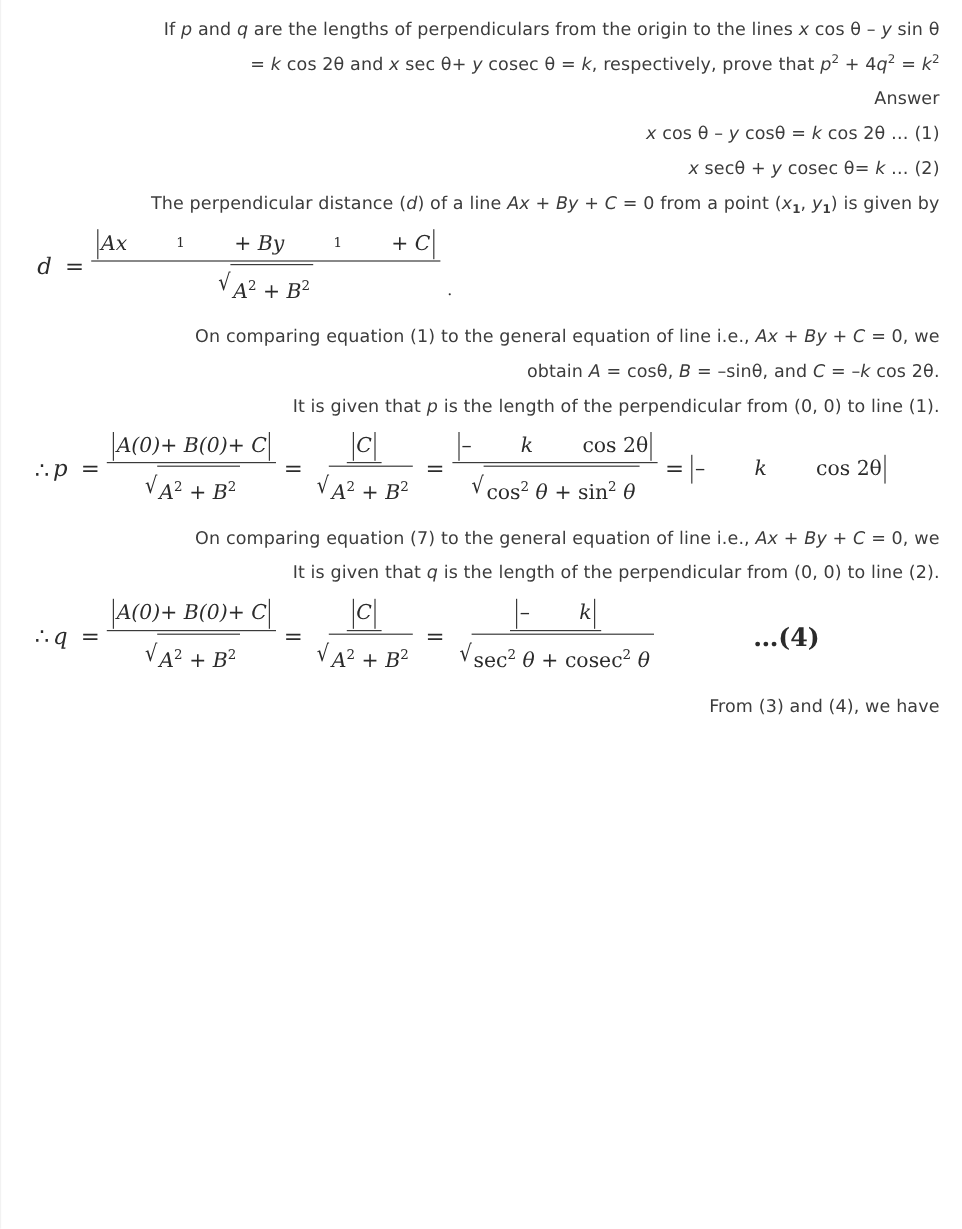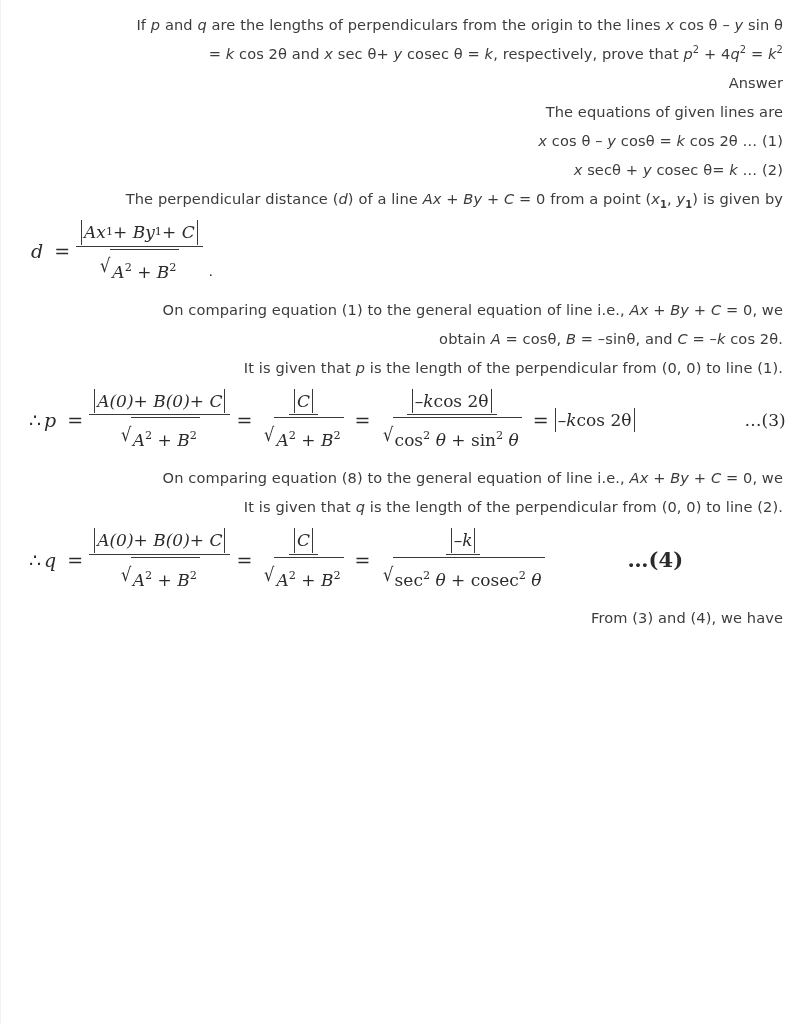--- a/index.html
+++ b/index.html
@@ -89,20 +89,21 @@
   }
 
   
   .abs {
     display: inline-flex;
     align-items: center;
     padding: 0 2px;
     border-left: 1.3px solid #3a3a3a;
     border-right: 1.3px solid #3a3a3a;
     line-height: 1.45;
+    gap: 41px;
   }
 
   
   .rad {
     display: inline-flex;
     align-items: stretch;
     line-height: 1.3;
   }
   .rad > .sign {
     font-size: 19px;
@@ -137,21 +138,20 @@
   <div class="line">
     <span>If </span><span class="it">p</span><span> and </span><span class="it">q</span><span> are the lengths of perpendiculars from the origin to the lines </span><span class="it">x</span><span> cos θ – </span><span class="it">y</span><span> sin θ</span>
   </div>
 
   <div class="line">
     <span>= </span><span class="it">k</span><span> cos 2θ and </span><span class="it">x</span><span> sec θ+ </span><span class="it">y</span><span> cosec θ = </span><span class="it">k</span><span>, respectively, prove that </span><span class="it">p</span><sup class="s">2</sup><span> + 4</span><span class="it">q</span><sup class="s">2</sup><span> = </span><span class="it">k</span><sup class="s">2</sup>
   </div>
 
   <div class="line">Answer</div>
 
-  <div class="line">The equations of given lines are</div>
 
   <div class="line">
     <span class="it">x</span><span> cos θ – </span><span class="it">y</span><span> cosθ = </span><span class="it">k</span><span> cos 2θ … (1)</span>
   </div>
 
   <div class="line">
     <span class="it">x</span><span> secθ + </span><span class="it">y</span><span> cosec θ= </span><span class="it">k</span><span> … (2)</span>
   </div>
 
   <div class="line">
@@ -260,21 +260,21 @@
           <span class="mvar">k</span>
           <span class="mup"> cos 2θ</span>
     </span>
 
     <span class="tagref tag3" style="margin-left:110px;">…(3)</span>
   </div>
 
   <div class="gap-md"></div>
 
   <div class="line">
-    <span>On comparing equation (8) to the general equation of line i.e., </span><span class="it">A</span><span class="it">x</span><span> + </span><span class="it">B</span><span class="it">y</span><span> + </span><span class="it">C</span><span> = 0, we</span>
+    <span>On comparing equation (7) to the general equation of line i.e., </span><span class="it">A</span><span class="it">x</span><span> + </span><span class="it">B</span><span class="it">y</span><span> + </span><span class="it">C</span><span> = 0, we</span>
   </div>
 
   <div class="line">
     <span>It is given that </span><span class="it">q</span><span> is the length of the perpendicular from (0, 0) to line (2).</span>
   </div>
 
   <div class="gap-sm"></div>
 
   <div class="math" style="margin-left:2px;">
     <span class="lead" style="font-style:normal;margin-right:3px;">∴</span>

